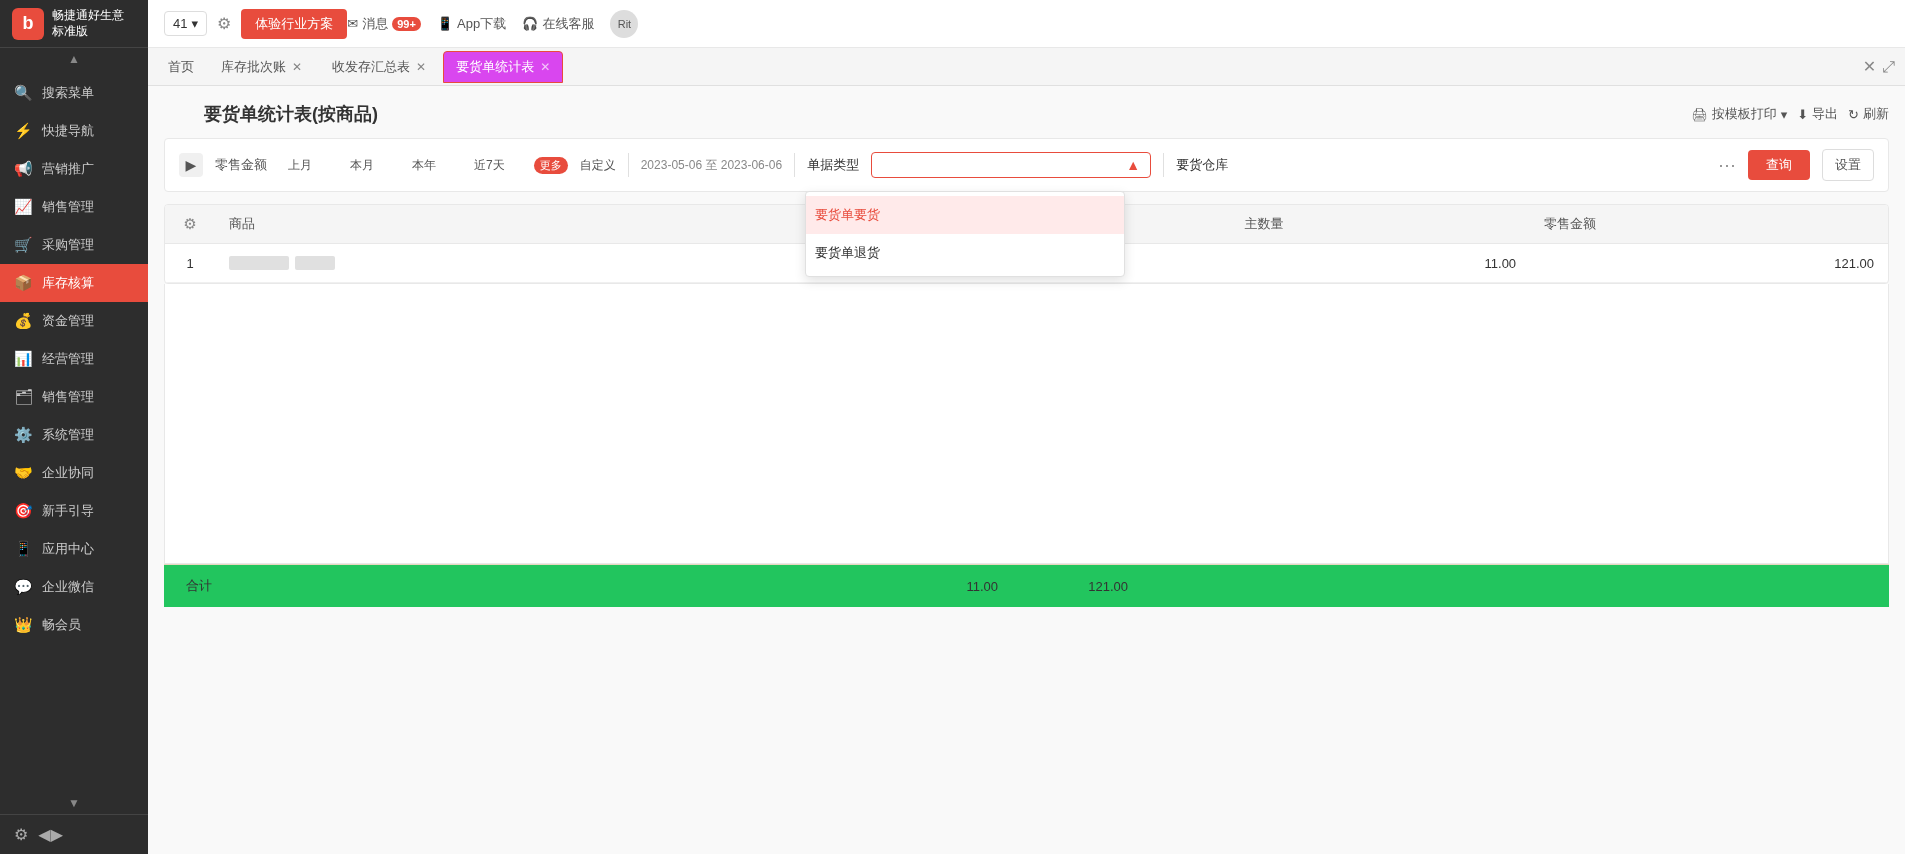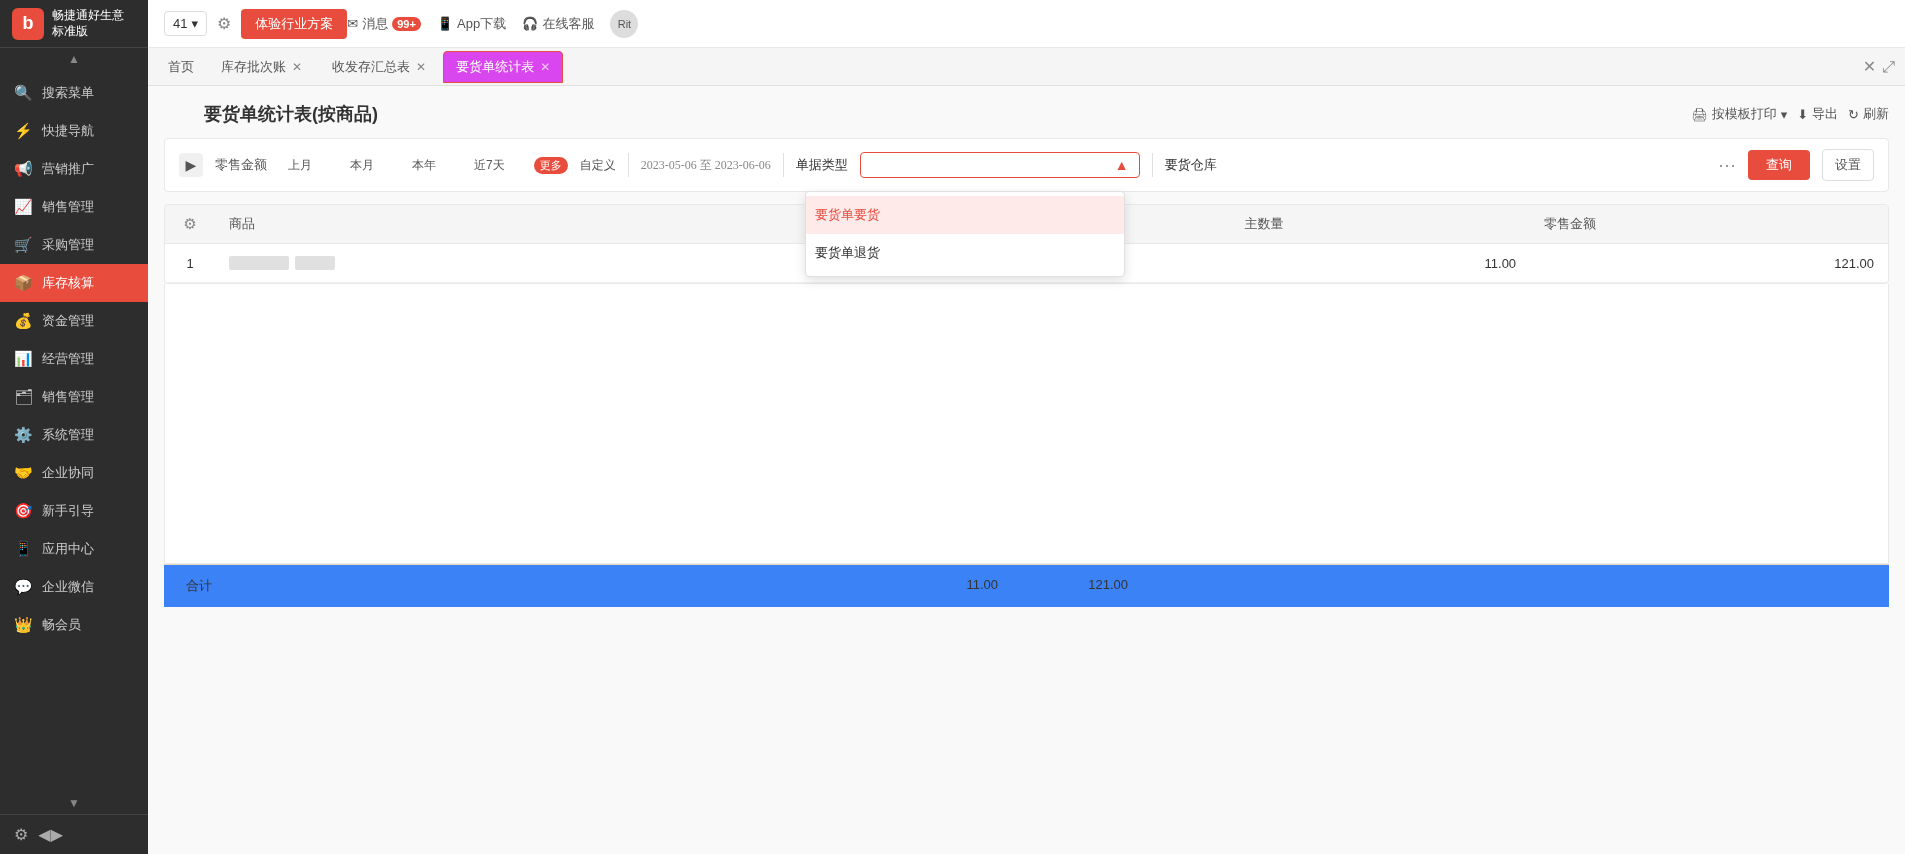--- a/index.html
+++ b/index.html
@@ -209,21 +209,21 @@
     }
     .date-range-badge {
       background: #e84c3d;
       color: white;
       border-radius: 10px;
       padding: 1px 6px;
       font-size: 11px;
       cursor: pointer;
     }
     .date-custom { font-size: 12px; color: #555; cursor: pointer; }
-    .date-range-text { font-size: 12px; color: #888; font-family: Liberation Serif, serif; }
+    .date-range-text { font-size: 12px; color: #888; }
 
     .filter-separator { width: 1px; height: 24px; background: #e0e0e0; }
 
     .filter-type-label { font-size: 13px; color: #333; white-space: nowrap; }
     .filter-type-input {
       border: 1px solid #e84c3d;
       border-radius: 4px;
       padding: 4px 10px;
       font-size: 13px;
       color: #333;
@@ -309,24 +309,24 @@
     .data-table td.number { text-align: right; }
 
     .gear-icon-th { color: #888; font-size: 15px; cursor: pointer; }
 
     
     .product-placeholder { display: flex; gap: 6px; align-items: center; }
     .product-bar { height: 14px; border-radius: 2px; background: #e0e0e0; }
 
     
     .total-row {
-      background: #3b82f6;
+      background: #22c55e;
       border-top: 1px solid #e8d8c0;
       display: flex;
-      align-items: flex-start;
+      align-items: center;
       padding: 12px 14px;
       font-size: 13px;
       color: #333;
     }
     .total-label { width: 460px; font-weight: normal; padding-left: 8px; }
     .total-val { width: 100px; text-align: right; font-weight: normal; }
     .total-val2 { width: 120px; text-align: right; font-weight: normal; margin-left: 10px; }
   </style>
 </head>
 <body>

